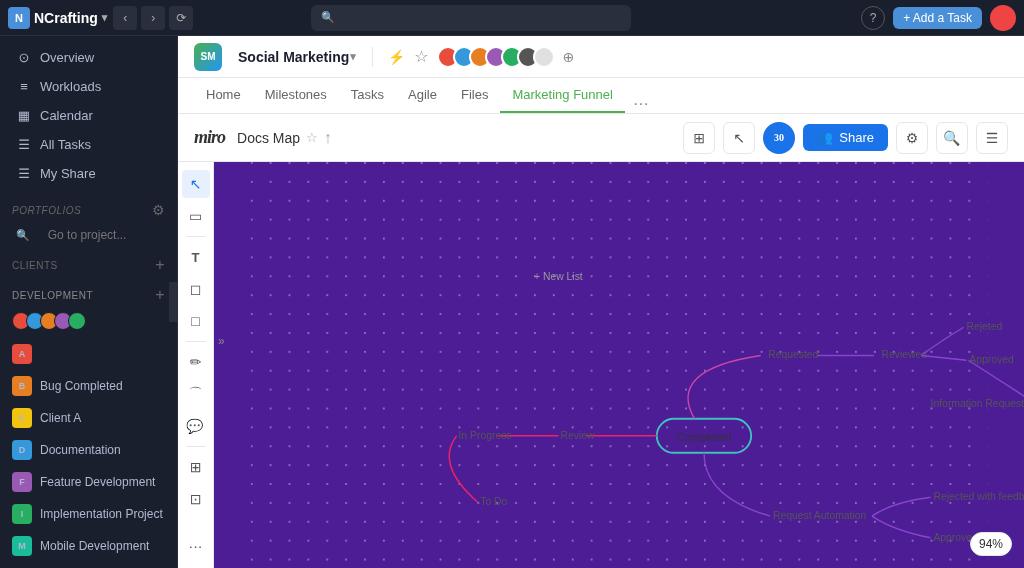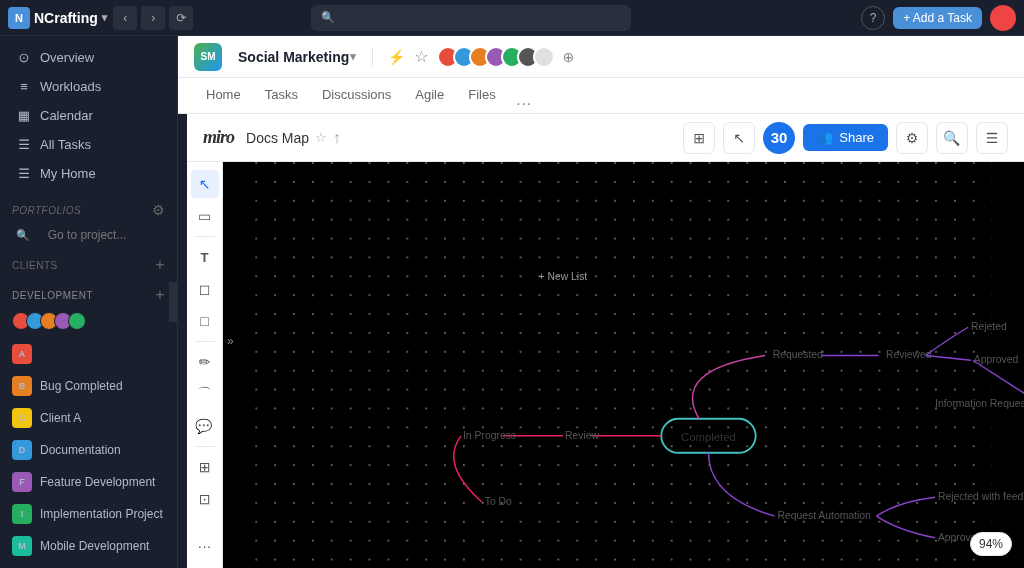--- a/index.html
+++ b/index.html
@@ -50,31 +50,31 @@
     .member-count { width: 22px; height: 22px; border-radius: 50%; border: 2px solid #fff; background: #e0e0e0; color: #555; font-size: 9px; display: flex; align-items: center; justify-content: center; font-weight: 600; }
     .add-member { color: #888; font-size: 14px; cursor: pointer; }
 
     
     .project-tabs { background: #fff; display: flex; align-items: flex-end; padding: 0 16px; border-bottom: 1px solid #e5e7eb; height: 36px; flex-shrink: 0; }
     .tab { padding: 0 12px; height: 36px; display: flex; align-items: center; font-size: 13px; color: #666; cursor: pointer; border-bottom: 2px solid transparent; white-space: nowrap; }
     .tab.active { color: #4caf50; border-bottom-color: #4caf50; }
     .more-btn { margin-left: 8px; color: #888; cursor: pointer; font-size: 16px; }
 
     
-    .board-area { flex: 1; background: #000000; display: flex; overflow: hidden; position: relative; margin-left: 9px; }
+    .board-area { flex: 1; background: #4c1d95; display: flex; overflow: hidden; position: relative; }
 
     
     .board-header { position: absolute; top: 0; left: 0; right: 0; height: 48px; background: #fff; display: flex; align-items: center; padding: 0 16px; gap: 12px; border-bottom: 1px solid #e5e7eb; z-index: 10; }
     .miro-logo { font-size: 20px; font-weight: 900; color: #333; letter-spacing: -1px; }
     .board-title { font-size: 14px; font-weight: 500; color: #333; display: flex; align-items: center; gap: 6px; }
     .star-icon { color: #aaa; font-size: 13px; cursor: pointer; }
     .export-icon { color: #aaa; font-size: 16px; cursor: pointer; }
     .board-right { margin-left: auto; display: flex; align-items: center; gap: 8px; }
     .board-icon-btn { width: 32px; height: 32px; border-radius: 6px; border: 1px solid #e5e7eb; background: #fff; display: flex; align-items: center; justify-content: center; cursor: pointer; color: #555; font-size: 14px; }
-    .timer-badge { width: 32px; height: 32px; border-radius: 50%; background: #1a73e8; color: #fff; display: flex; align-items: center; justify-content: center; font-size: 15px; font-weight: 700; }
+    .timer-badge { width: 32px; height: 32px; border-radius: 50%; background: #1a73e8; color: #fff; display: flex; align-items: center; justify-content: center; font-size: 10px; font-weight: 700; font-family: Liberation Serif, serif; }
     .share-btn { background: #1a73e8; color: #fff; border: none; border-radius: 6px; padding: 6px 14px; font-size: 13px; cursor: pointer; display: flex; align-items: center; gap: 6px; }
 
     
     .board-toolbar { position: absolute; left: 0; top: 48px; bottom: 0; width: 36px; background: #fff; border-right: 1px solid #e5e7eb; display: flex; flex-direction: column; align-items: center; padding: 8px 0; gap: 4px; z-index: 10; }
     .tool-btn { width: 28px; height: 28px; border-radius: 4px; display: flex; align-items: center; justify-content: center; cursor: pointer; color: #555; font-size: 14px; border: none; background: none; }
     .tool-btn.active { background: #e8f0fe; color: #1a73e8; }
     .tool-divider { width: 20px; height: 1px; background: #e5e7eb; margin: 2px 0; }
 
     
     .mind-map-canvas { position: absolute; left: 36px; top: 48px; right: 0; bottom: 0; overflow: hidden; }
@@ -127,21 +127,21 @@
       <div class="sidebar-item">
         <span class="icon">▦</span>
         <span>Calendar</span>
       </div>
       <div class="sidebar-item">
         <span class="icon">☰</span>
         <span>All Tasks</span>
       </div>
       <div class="sidebar-item">
         <span class="icon">☰</span>
-        <span>My Home</span>
+        <span>My Share</span>
       </div>
     </div>
 
     <div class="sidebar-section">
       <span style="font-size:10px;color:#666;letter-spacing:0.5px;font-style:italic;">PORTFOLIOS</span>
       <span style="cursor:pointer;color:#666;font-size:14px;">⚙</span>
     </div>
     <div class="search-project">
       <span style="color:#666;font-size:11px;">🔍</span>
       <input type="text" style="background: none; border: none; color: rgb(102, 102, 102); font-size: 12px; outline: none; margin-left: 12px;" placeholder="Go to project...">
@@ -221,30 +221,33 @@
         </div>
         <span class="add-member">⊕</span>
       </div>
     </div>
 
     <div class="project-tabs">
       <div class="tab">
           <span>Home</span>
         </div>
       <div class="tab">
+          <span>Milestones</span>
+        </div>
+      <div class="tab">
           <span>Tasks</span>
         </div>
       <div class="tab">
-          <span>Discussions</span>
-        </div>
-      <div class="tab">
           <span>Agile</span>
         </div>
       <div class="tab">
           <span>Files</span>
+        </div>
+      <div class="tab active">
+          <span>Marketing Funnel</span>
         </div>
       <span class="more-btn">···</span>
     </div>
 
     <div class="board-area">
 
       <div class="board-header">
         <span class="miro-logo" style="font-style:italic;font-family:Georgia,serif;color:#333;font-size:18px;font-weight:900;">miro</span>
         <div class="board-title">
           <span>Docs Map</span>

